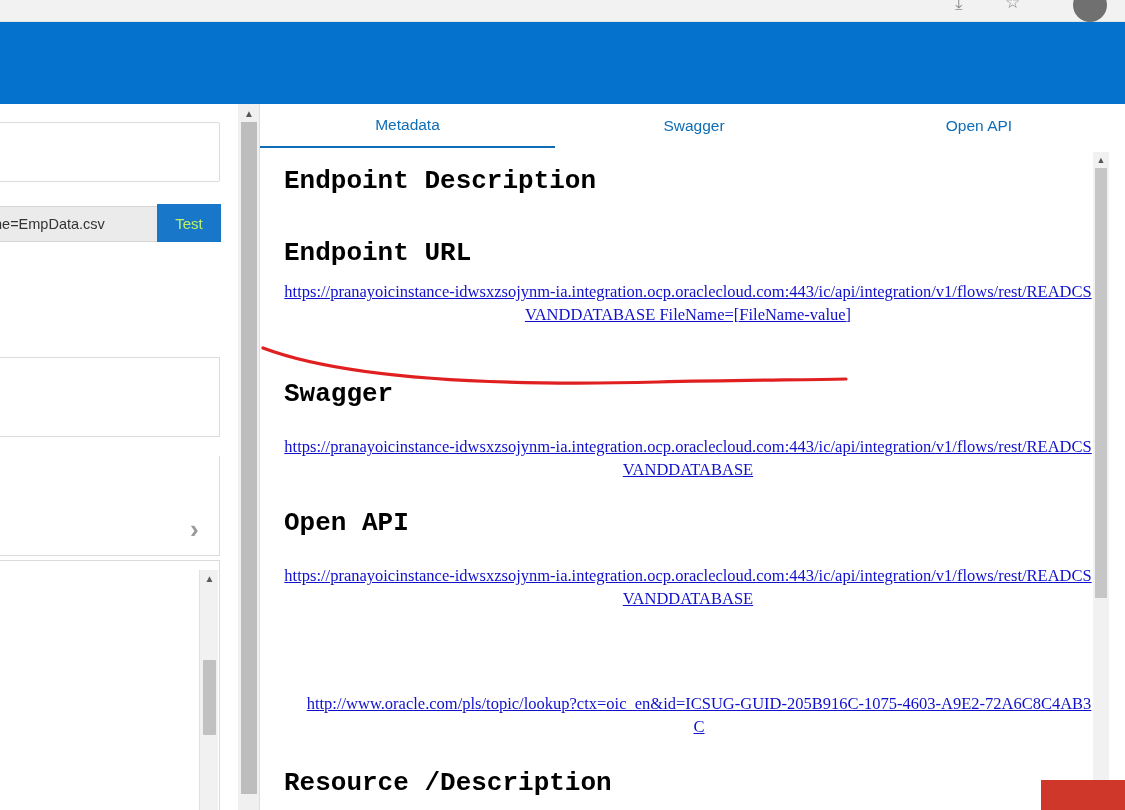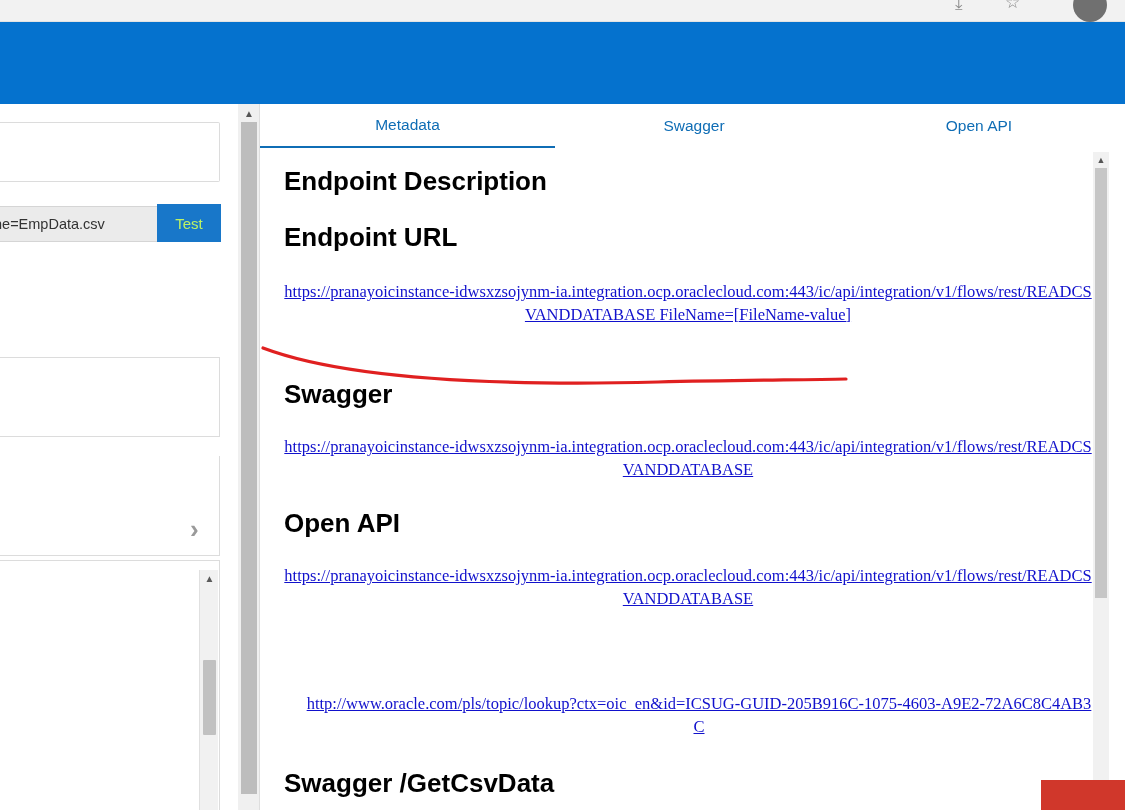--- a/index.html
+++ b/index.html
@@ -201,21 +201,21 @@
 
   
   .doc {
     position: absolute;
     left: 0; top: 44px;
     width: 865px; height: 662px;
     overflow: hidden;
     padding: 0 0 0 24px;
   }
   .doc h2 {
-    font-family: Liberation Sans, sans-serif;
+    font-family: Liberation Mono, monospace;
     font-size: 26px;
     font-weight: bold;
     color: #000000;
     margin: 0;
   }
   .link {
     font-family: "Liberation Serif", serif;
     font-size: 16.5px;
     color: #1111cc;
     text-decoration: underline;
@@ -305,32 +305,32 @@
     <div class="tab-bar">
       <div class="tab tab-metadata">Metadata</div>
       <div class="tab tab-swagger">Swagger</div>
       <div class="tab tab-openapi">Open API</div>
     </div>
 
     <div class="doc">
 
       <h2 class="blk" style="left:24px; top:18px;">Endpoint Description</h2>
 
-      <h2 class="blk" style="left:24px; top:74px;">Endpoint URL</h2>
+      <h2 class="blk" style="left:24px; top:90px;">Endpoint URL</h2>
       <a class="link blk" style="left:24px; top:133px; width:808px;">https://pranayoicinstance-idwsxzsojynm-ia.integration.ocp.oraclecloud.com:443/ic/api/integration/v1/flows/rest/READCSVANDDATABASE FileName=[FileName-value]</a>
 
       <h2 class="blk" style="left:24px; top:231px;">Swagger</h2>
       <a class="link blk" style="left:24px; top:288px; width:808px;">https://pranayoicinstance-idwsxzsojynm-ia.integration.ocp.oraclecloud.com:443/ic/api/integration/v1/flows/rest/READCSVANDDATABASE</a>
 
       <h2 class="blk" style="left:24px; top:360px;">Open API</h2>
       <a class="link blk" style="left:24px; top:417px; width:808px;">https://pranayoicinstance-idwsxzsojynm-ia.integration.ocp.oraclecloud.com:443/ic/api/integration/v1/flows/rest/READCSVANDDATABASE</a>
 
       <a class="link blk" style="left:24px; top:545px; width:790px;margin-left:20px;">http://www.oracle.com/pls/topic/lookup?ctx=oic_en&amp;id=ICSUG-GUID-205B916C-1075-4603-A9E2-72A6C8C4AB3C</a>
 
-      <h2 class="blk" style="left:24px; top:620px;">Swagger /GetCsvData</h2>
+      <h2 class="blk" style="left:24px; top:620px;">Resource /Description</h2>
 
     </div>
 
     <div class="doc-scrollbar">
       <div class="arrow" style="top:0;">▲</div>
       <div class="thumb"></div>
       <div class="arrow" style="top:648px;">▼</div>
     </div>
 
   </div>

